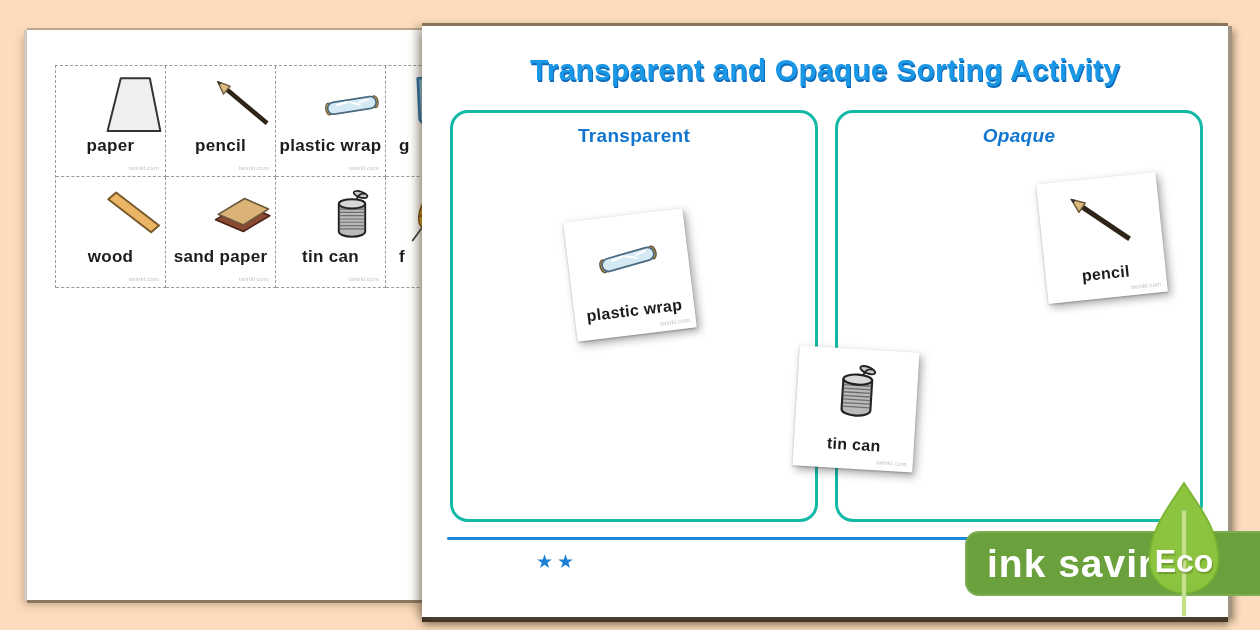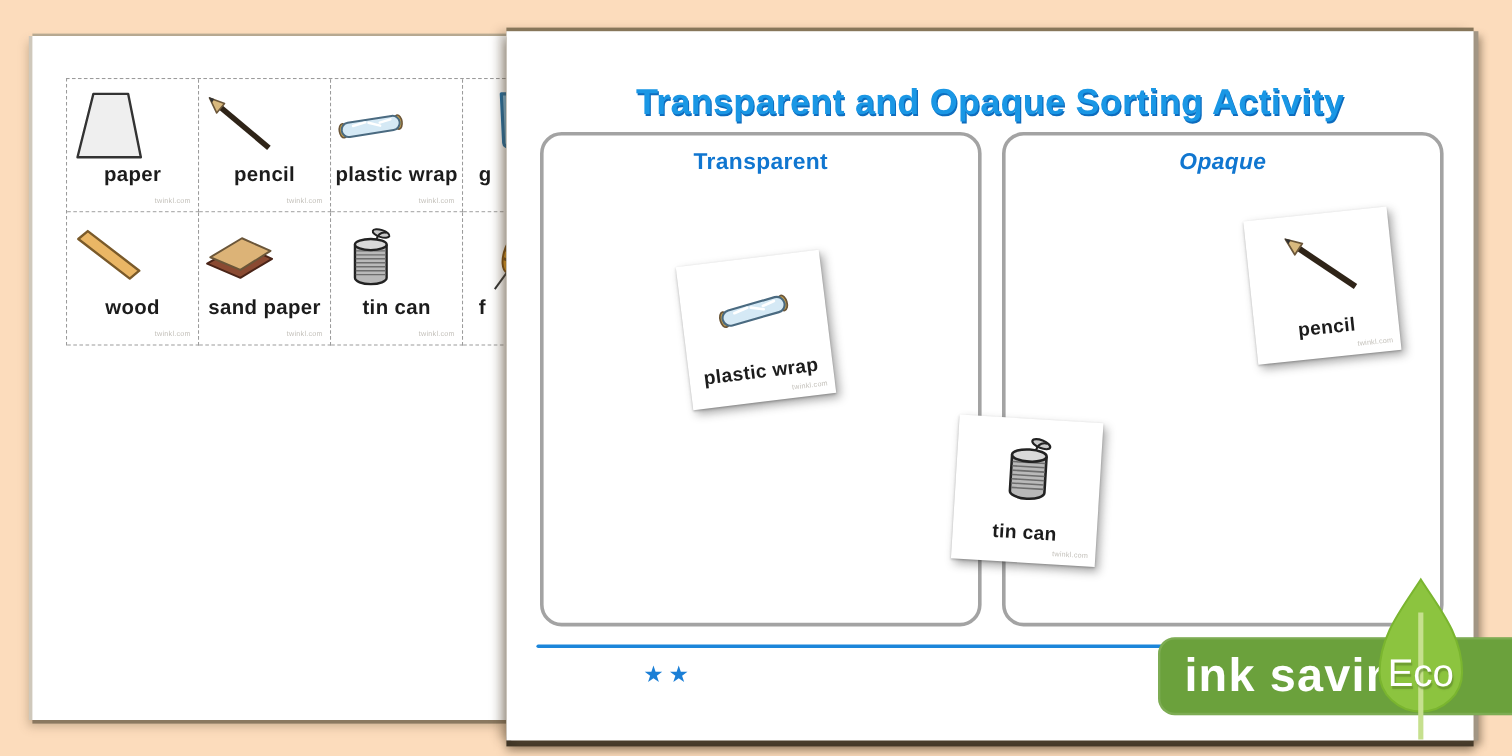--- a/index.html
+++ b/index.html
@@ -14,21 +14,21 @@
     box-shadow:-3px 0 0 #cfc8bb, 0 3px 0 #8a7860, -4px 5px 8px rgba(100,80,55,.35), 0 -2px 0 #b9ac94;
   }
   .cards-grid{
     position:absolute;left:28px;top:35px;
     display:grid;grid-template-columns:repeat(4,110px);grid-auto-rows:111px;
     border-top:1px dashed #9b9b9b;border-left:1px dashed #9b9b9b;
   }
   .cell{
     position:relative;background:#fff;
     border-right:1px dashed #9b9b9b;border-bottom:1px dashed #9b9b9b;
-    display:flex;flex-direction:column;align-items:flex-start;
+    display:flex;flex-direction:column;align-items:flex-end;
   }
   .cell .icon{margin-top:7px;height:66px;display:flex;align-items:center;justify-content:center;}
   .cell .icon svg{width:66px;height:66px;}
   .card-label{
     position:absolute;bottom:20px;left:0;right:0;text-align:center;
     font-size:17px;font-weight:bold;color:#1c1c1c;letter-spacing:.3px;
   }
   .micro{
     position:absolute;bottom:5px;right:6px;font-size:6px;color:#c3c0ba;letter-spacing:.2px;
   }
@@ -40,28 +40,28 @@
     position:absolute;left:422px;top:26px;width:806px;height:591px;background:#fff;
     box-shadow:
       0 -3px 0 #87765a,
       -6px 0 8px rgba(80,65,45,.35),
       4px 0 0 #a39684,
       7px 4px 6px rgba(90,75,55,.45),
       0 5px 0 #3f3526,
       0 9px 7px rgba(90,70,45,.5);
   }
   .page-title{
-    position:absolute;top:27px;left:0;right:0;margin:16px;text-align:center;
+    position:absolute;top:27px;left:0;right:0;margin:0;text-align:center;
     font-size:30px;font-weight:bold;color:#1a97e5;
     text-shadow:1px 2px 0 #0d6cbe;
     letter-spacing:.2px;
   }
   .zone-box{
     position:absolute;top:84px;width:368px;height:412px;
-    border:3px solid #a3a3a3;border-radius:18px;box-sizing:border-box;background:#fff;
+    border:3px solid #14b8a6;border-radius:18px;box-sizing:border-box;background:#fff;
   }
   .zone-box.transparent{left:28px;}
   .zone-box.opaque{left:413px;font-style:italic;}
   .zone-label{
     margin-top:12px;text-align:center;font-size:19px;font-weight:bold;color:#1076d0;letter-spacing:.3px;
   }
   .footer-rule{
     position:absolute;left:25px;top:511px;width:790px;height:3px;background:#1c86da;border-radius:2px;
   }
   .twinkl-logo{position:absolute;left:22px;top:519px;width:86px;height:44px;}
@@ -86,21 +86,21 @@
     background:#6ba13c;border-radius:14px 0 0 14px;z-index:10;
     box-shadow:inset 0 0 0 2px rgba(255,255,255,.12);
   }
   .eco-badge .ink-saving{
     position:absolute;left:22px;top:50%;transform:translateY(-50%);
     color:#fff;font-size:39px;font-weight:600;letter-spacing:1px;
   }
   .eco-leaf{position:absolute;left:1141px;top:481px;width:86px;height:138px;z-index:11;}
   .eco-leaf-label{
     position:absolute;left:1149px;top:543px;width:70px;text-align:center;z-index:12;
-    color:#fff;font-size:32px;font-weight:normal;text-shadow:1px 2px 1px rgba(90,130,40,.6);
+    color:#fff;font-size:32px;font-weight:bold;text-shadow:1px 2px 1px rgba(90,130,40,.6);
   }
 </style>
 </head>
 <body>
 
 <div class="back-page">
   <div class="cards-grid">
 
     <div class="cell">
       <span class="icon">

